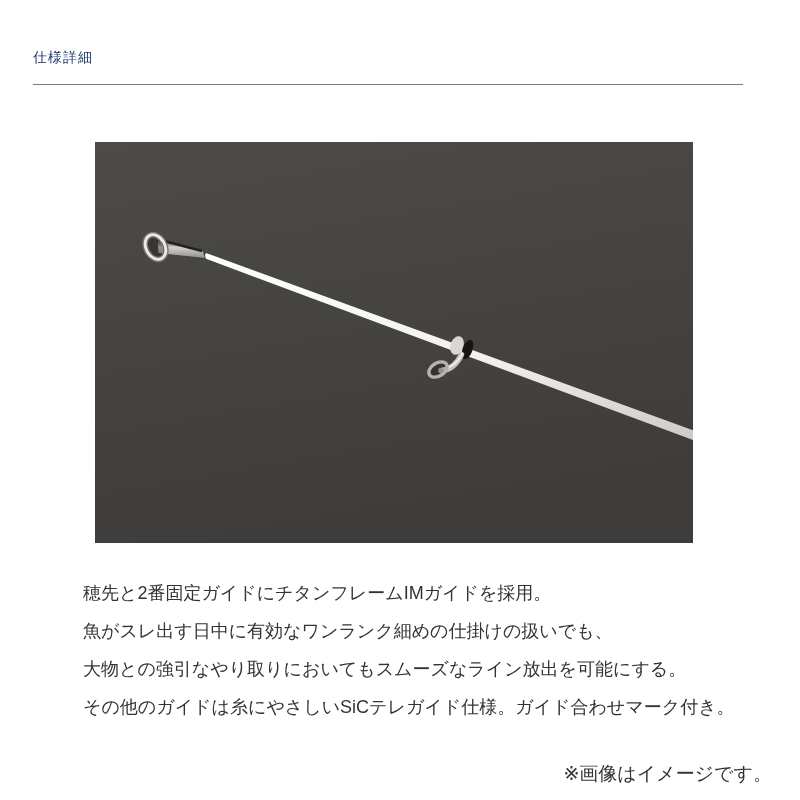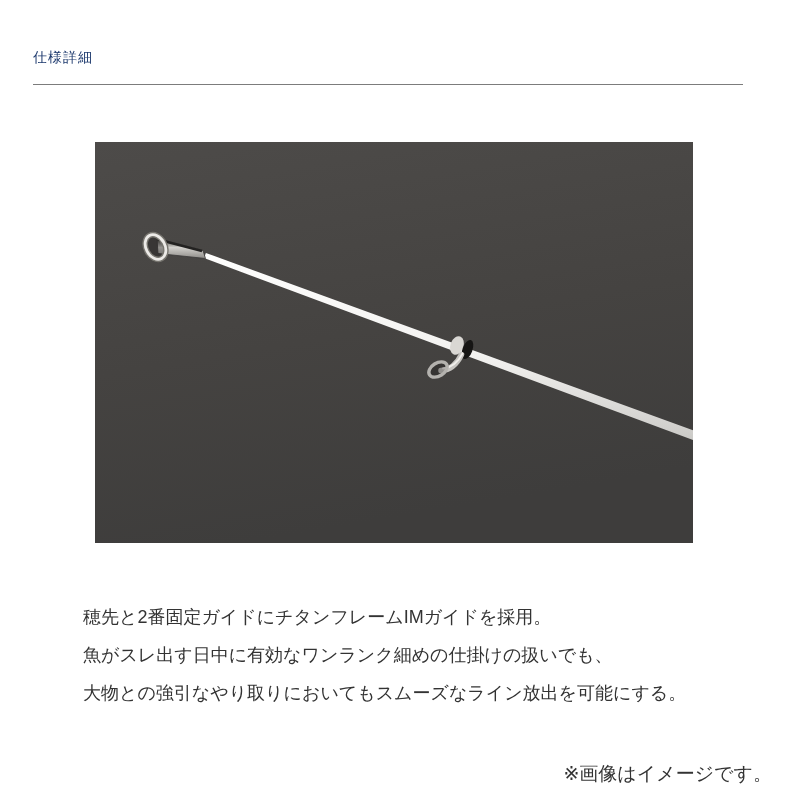--- a/index.html
+++ b/index.html
@@ -14,21 +14,21 @@
   }
   .section-divider{
     position:absolute;left:33px;top:84px;width:710px;height:0;
     border-top:1px solid #7c7c7c;
   }
   .product-photo{
     position:absolute;left:95px;top:142px;width:598px;height:401px;margin:0;
   }
   .product-photo svg{display:block;}
   .description{
-    position:absolute;left:83px;top:598px;width:680px;
+    position:absolute;left:83px;top:574px;width:680px;
     font-size:18px;line-height:38px;color:#333333;
   }
   .description p{margin:0;}
   .image-note{
     position:absolute;right:28px;top:761px;
     font-size:19px;color:#333333;text-align:right;
   }
 </style>
 </head>
 <body>
@@ -76,15 +76,16 @@
       <path d="M 367.5 211.5 C 363.5 219.5 357 225.5 348 226.5" fill="none" stroke="#f0eeeb" stroke-width="1.8" stroke-linecap="round"></path>
       <ellipse cx="343" cy="227.5" rx="10" ry="6.5" transform="rotate(-32 343 227.5)" fill="rgba(25,24,23,0.3)" stroke="#b4b2ae" stroke-width="3.4"></ellipse>
     </g>
   </svg>
 </figure>
 
 <div class="description">
   <p>穂先と2番固定ガイドにチタンフレームIMガイドを採用。</p>
   <p>魚がスレ出す日中に有効なワンランク細めの仕掛けの扱いでも、</p>
   <p>大物との強引なやり取りにおいてもスムーズなライン放出を可能にする。</p>
+  <p>その他のガイドは糸にやさしいSiCテレガイド仕様。ガイド合わせマーク付き。</p>
 </div>
 
 <div class="image-note">※画像はイメージです。</div>
 
 </body></html>

